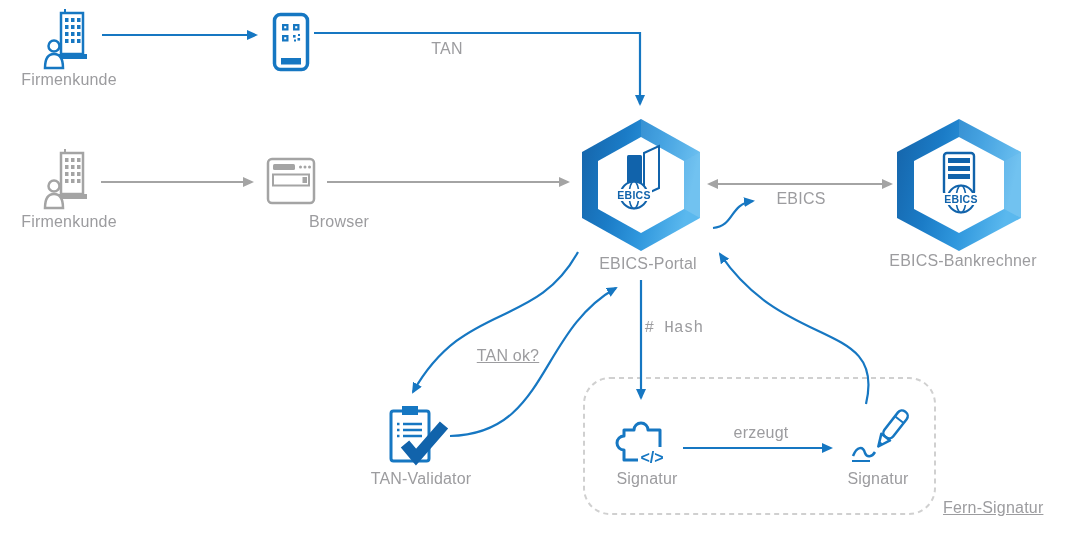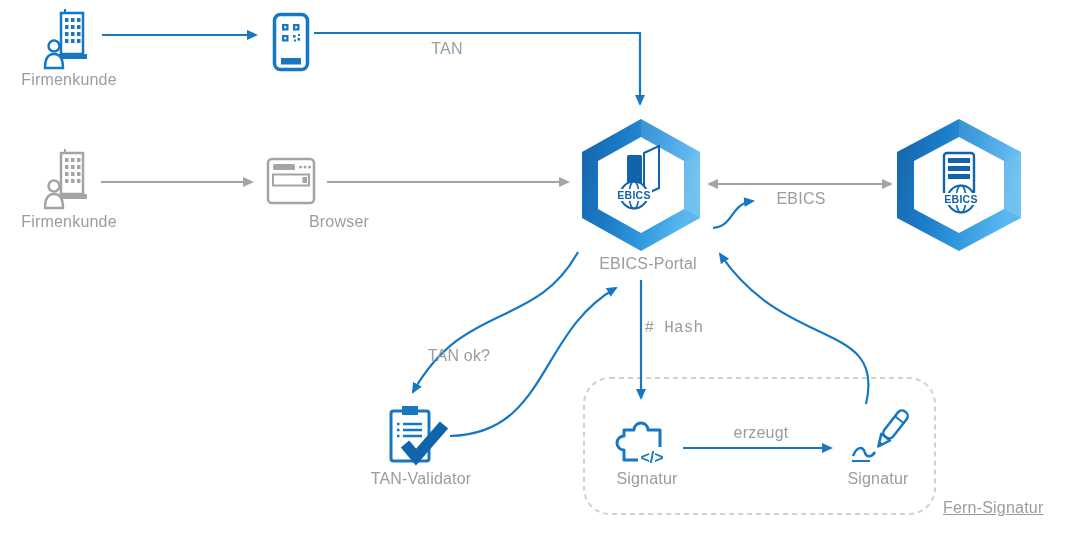--- a/index.html
+++ b/index.html
@@ -180,22 +180,23 @@
       <rect x="47" y="34" width="30" height="42" rx="3" fill="#fff" stroke="var(--c-blue_dark,#1163ab)" stroke-width="2.4"></rect>
       <rect x="51" y="39" width="22" height="5" fill="var(--c-blue_dark,#1163ab)"></rect>
       <rect x="51" y="47" width="22" height="5" fill="var(--c-blue_dark,#1163ab)"></rect>
       <rect x="51" y="55" width="22" height="5" fill="var(--c-blue_dark,#1163ab)"></rect>
       <circle cx="64" cy="80" r="13.5" fill="#fff" stroke="var(--c-blue_dark,#1163ab)" stroke-width="2"></circle>
       <ellipse cx="64" cy="80" rx="5" ry="13.5" fill="none" stroke="var(--c-blue_dark,#1163ab)" stroke-width="1.6"></ellipse>
       <rect x="46" y="74" width="37" height="12" fill="#ffffff"></rect>
       <text class="hex-text" x="64" y="84" text-anchor="middle">EBICS</text>
     </svg>
   </div>
-
-  <div class="lbl" style="left:459px;top:356px;">TAN ok?</div>
+  <div class="lbl" style="left:963px;top:261px;">EBICS-Bankrechner</div>
+
+  <div class="lbl" style="left:508px;top:356px;text-decoration:underline;">TAN ok?</div>
   <div class="lbl" style="left:674px;top:328px;font-family:Liberation Mono, monospace;"># Hash</div>
 
   <div class="node blue-ic" style="left:387px;top:403px;">
     <svg width="62" height="62" viewBox="0 0 62 62">
       <rect x="4" y="8" width="38" height="50" rx="2.5" fill="#fff" stroke="currentColor" stroke-width="3"></rect>
       <rect x="15" y="3" width="16" height="9" fill="currentColor"></rect>
       <g stroke="currentColor" stroke-width="2.5">
         <line x1="10" y1="21" x2="12.5" y2="21"></line>
           <line x1="16" y1="21" x2="35" y2="21"></line>
         <line x1="10" y1="27" x2="12.5" y2="27"></line>

